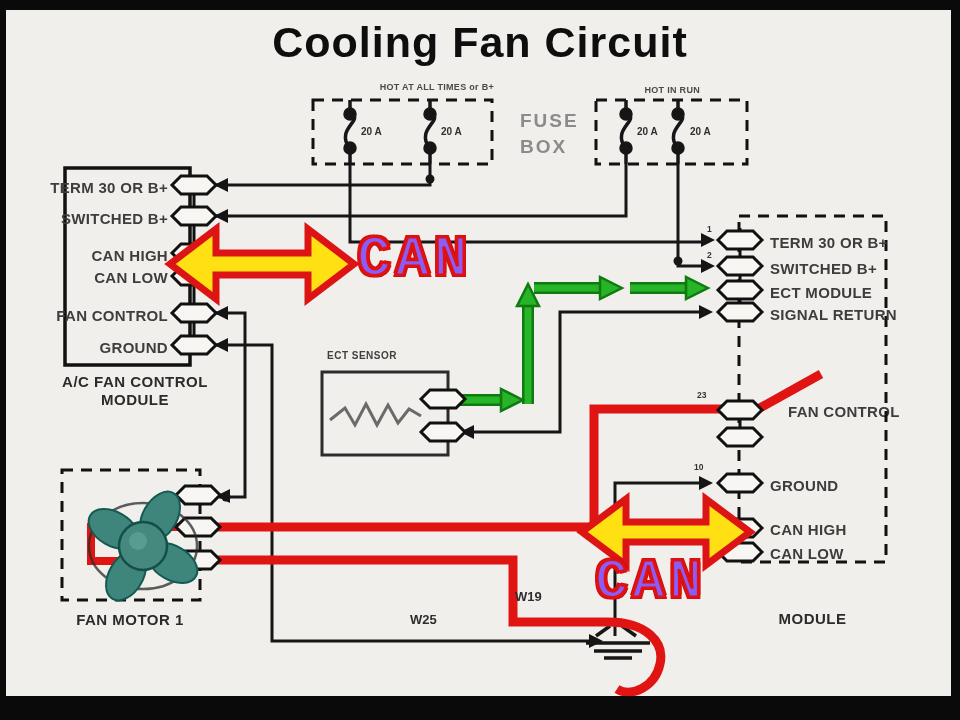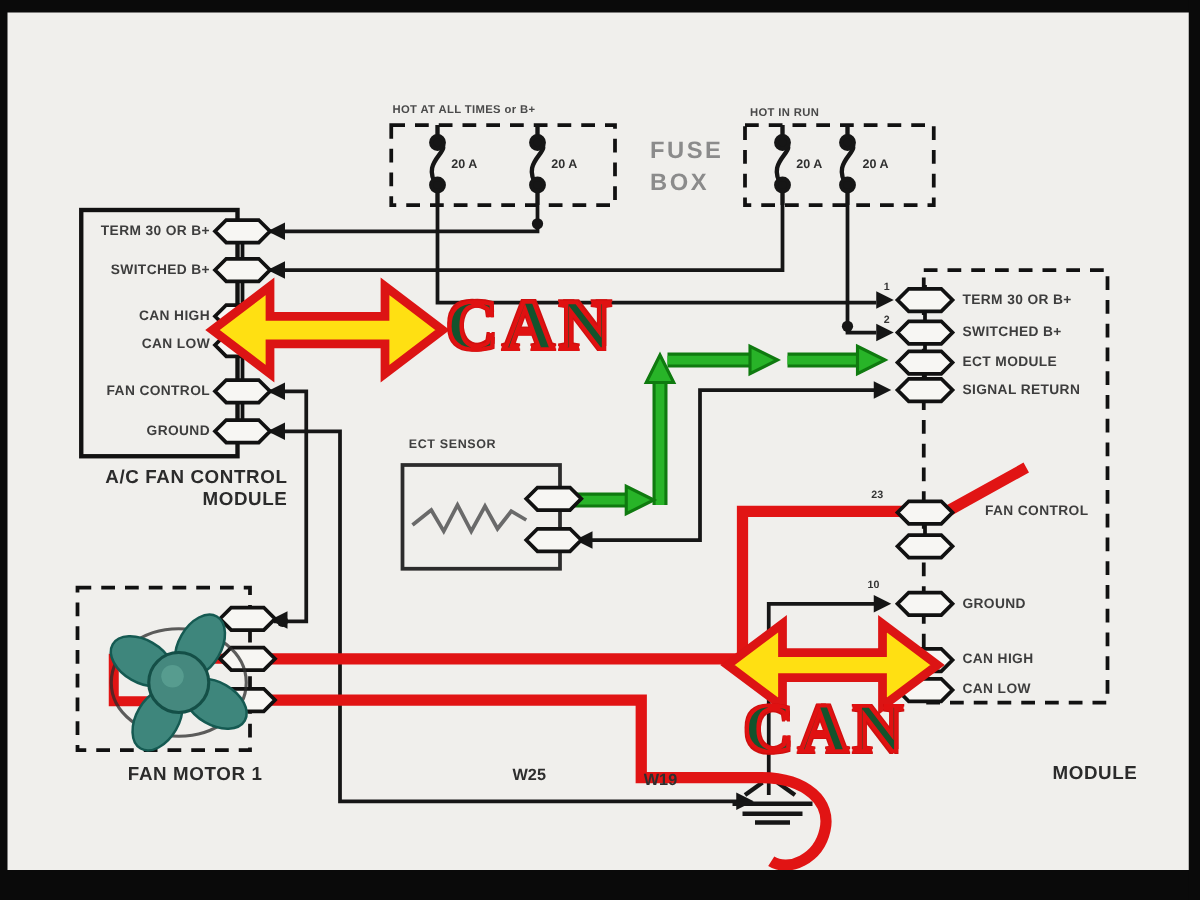--- a/index.html
+++ b/index.html
@@ -1,30 +1,30 @@
 <!DOCTYPE html>
 <html><head>
 <meta charset="utf-8">
 <style>
   html,body{margin:0;padding:0;background:#000;}
   #stage{position:relative;width:960px;height:720px;background:#f0efec;overflow:hidden;
          font-family:"Liberation Sans",sans-serif;}
   .bar{position:absolute;background:#0a0a0a;z-index:20;}
   .lbl{position:absolute;color:#3c3c3c;font-weight:bold;z-index:10;white-space:nowrap;}
   .title{font-size:43px;color:#0e0e0e;text-align:center;letter-spacing:1px;}
-  .modname{font-size:15px;color:#2b2b2b;text-align:right;letter-spacing:.5px;}
-  .plbl{font-size:11px;letter-spacing:.3px;color:#3d3d3d;}
+  .modname{font-size:15px;color:#2b2b2b;text-align:center;letter-spacing:.5px;}
+  .plbl{font-size:15px;letter-spacing:.3px;color:#3d3d3d;}
   .plbl.right{text-align:right;}
   .pnum{font-size:8.5px;color:#333;}
   .amp{font-size:10px;color:#2f2f2f;}
-  .hot{font-size:9px;color:#4a4a4a;text-align:left;letter-spacing:.3px;}
+  .hot{font-size:9px;color:#4a4a4a;text-align:right;letter-spacing:.3px;}
   .fuse{font-size:19px;color:#8b8b8b;letter-spacing:2px;}
   .wlbl{font-size:13px;color:#2e2e2e;}
-  .cantext{position:absolute;font-family:Liberation Serif, serif;font-weight:bold;
-           color:#14532d;-webkit-text-stroke:3px #e01111;
+  .cantext{position:absolute;font-family:Liberation Mono, monospace;font-weight:bold;
+           color:#8b5cf6;-webkit-text-stroke:3px #e01111;
            text-shadow:2px 2px 0 #cf0f0f,-2px 2px 0 #cf0f0f,2px -2px 0 #cf0f0f,-2px -2px 0 #cf0f0f;
            letter-spacing:4px;z-index:10;white-space:nowrap;}
   svg.wires{position:absolute;left:0;top:0;z-index:5;pointer-events:none;}
   .under{z-index:4;}
 </style>
 </head>
 <body>
 
 <div id="stage">
 
@@ -182,20 +182,21 @@
         <ellipse cx="0" cy="-34" rx="17" ry="27" transform="rotate(300)"></ellipse>
       </g>
       <circle cx="0" cy="0" r="24" fill="#45887e" stroke="#144f47" stroke-width="2.5"></circle>
       <circle cx="-5" cy="-5" r="9" fill="#5ba193" opacity="0.8"></circle>
     </g>
 
     <polygon points="170,264 216,229 216,253 308,253 308,229 354,264 308,299 308,275 216,275 216,299" fill="#ffe012" stroke="#dc1414" stroke-width="7"></polygon>
     <polygon points="582,532 626,499 626,522 706,522 706,499 750,532 706,565 706,542 626,542 626,565" fill="#ffe012" stroke="#dc1414" stroke-width="7"></polygon>
   </svg>
 
+  <div class="lbl title" style="left:130px;top:18px;width:700px">Cooling Fan Circuit</div>
 
   <div class="lbl hot" style="left:314px;top:82px;width:180px">HOT AT ALL TIMES or B+</div>
   <div class="lbl hot" style="left:600px;top:85px;width:100px">HOT IN RUN</div>
   <div class="lbl fuse" style="left:520px;top:110px">FUSE</div>
   <div class="lbl fuse" style="left:520px;top:136px">BOX</div>
   <div class="lbl amp" style="left:361px;top:126px">20 A</div>
   <div class="lbl amp" style="left:441px;top:126px">20 A</div>
   <div class="lbl amp" style="left:637px;top:126px">20 A</div>
   <div class="lbl amp" style="left:690px;top:126px">20 A</div>
 
@@ -218,19 +219,19 @@
   <div class="lbl plbl" style="left:770px;top:545px">CAN LOW</div>
   <div class="lbl pnum" style="left:707px;top:224px">1</div>
   <div class="lbl pnum" style="left:707px;top:250px">2</div>
   <div class="lbl pnum" style="left:697px;top:390px">23</div>
   <div class="lbl pnum" style="left:694px;top:462px">10</div>
   <div class="lbl modname" style="left:715px;top:610px;width:195px">MODULE</div>
 
   <div class="lbl" style="left:327px;top:350px;font-size:10px;color:#404040;letter-spacing:.5px">ECT SENSOR</div>
   <div class="lbl modname" style="left:50px;top:611px;width:160px">FAN MOTOR 1</div>
 
-  <div class="lbl wlbl" style="left:515px;top:616px">W19</div>
+  <div class="lbl wlbl" style="left:515px;top:589px">W19</div>
   <div class="lbl wlbl" style="left:410px;top:612px">W25</div>
 
   <div class="cantext" style="left:357px;top:228px;font-size:57px">CAN</div>
   <div class="cantext" style="left:595px;top:551px;font-size:55px">CAN</div>
 
 </div>
 
 </body></html>

